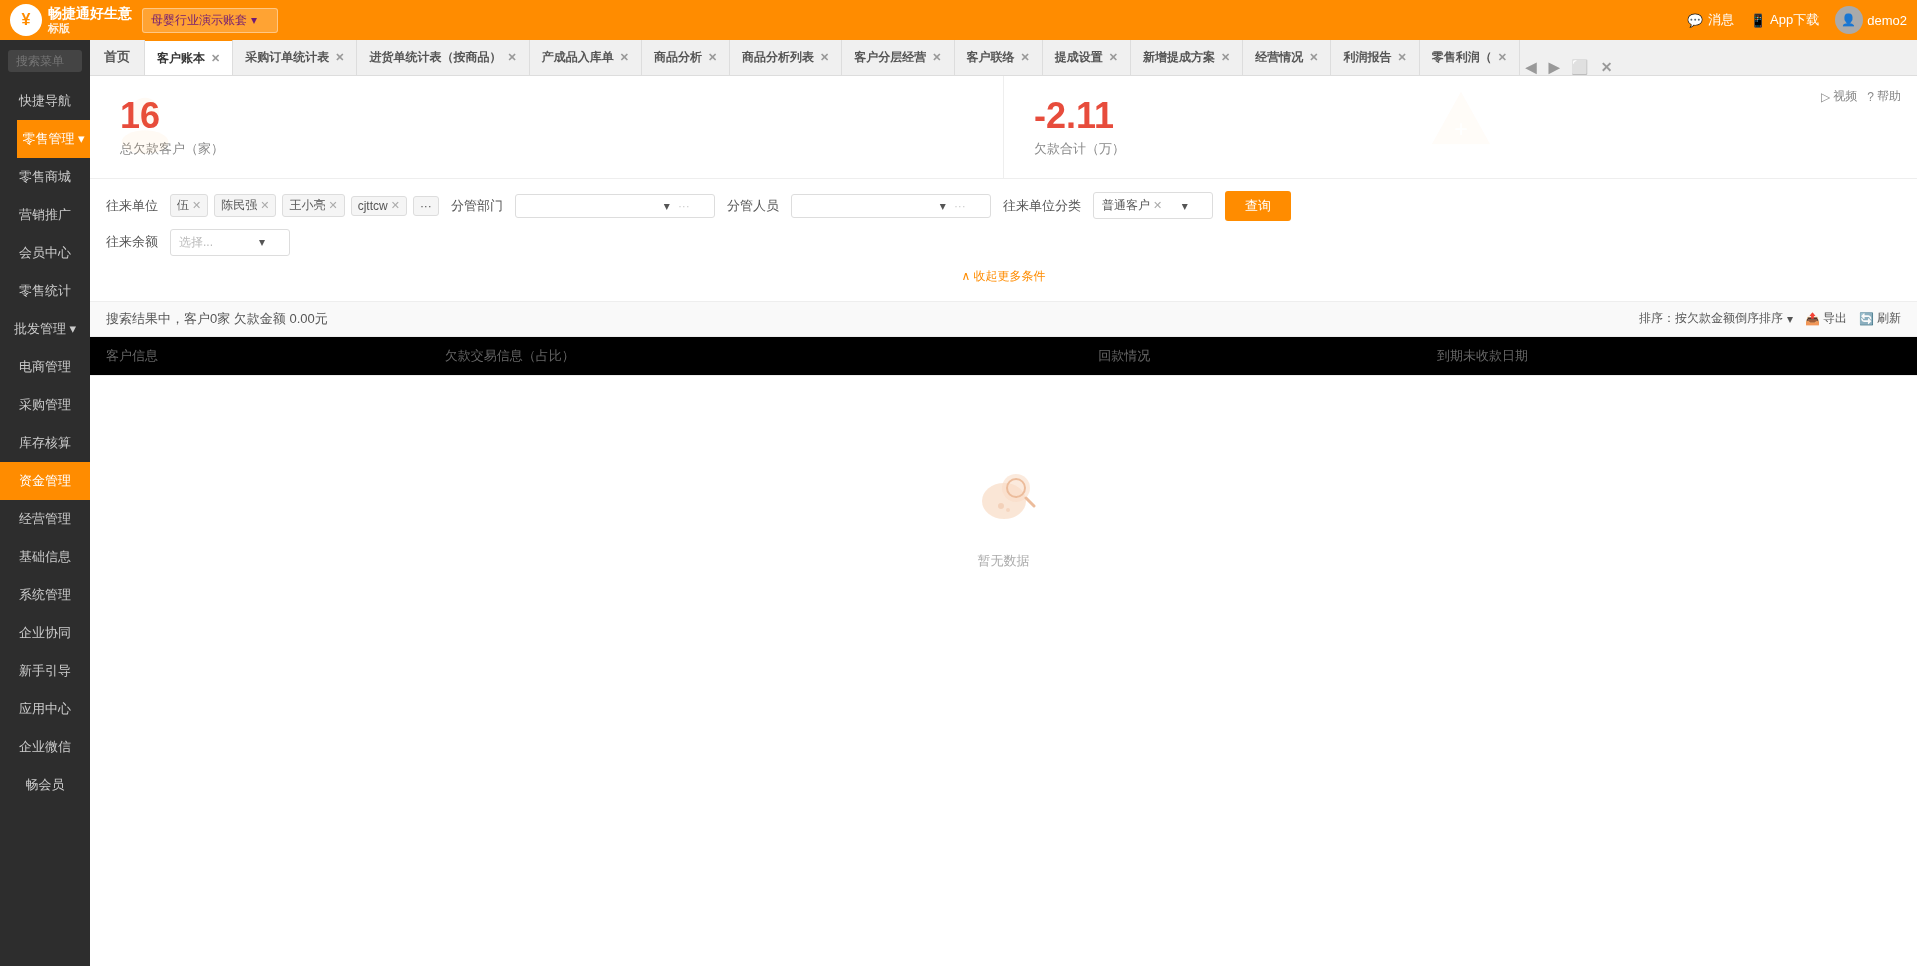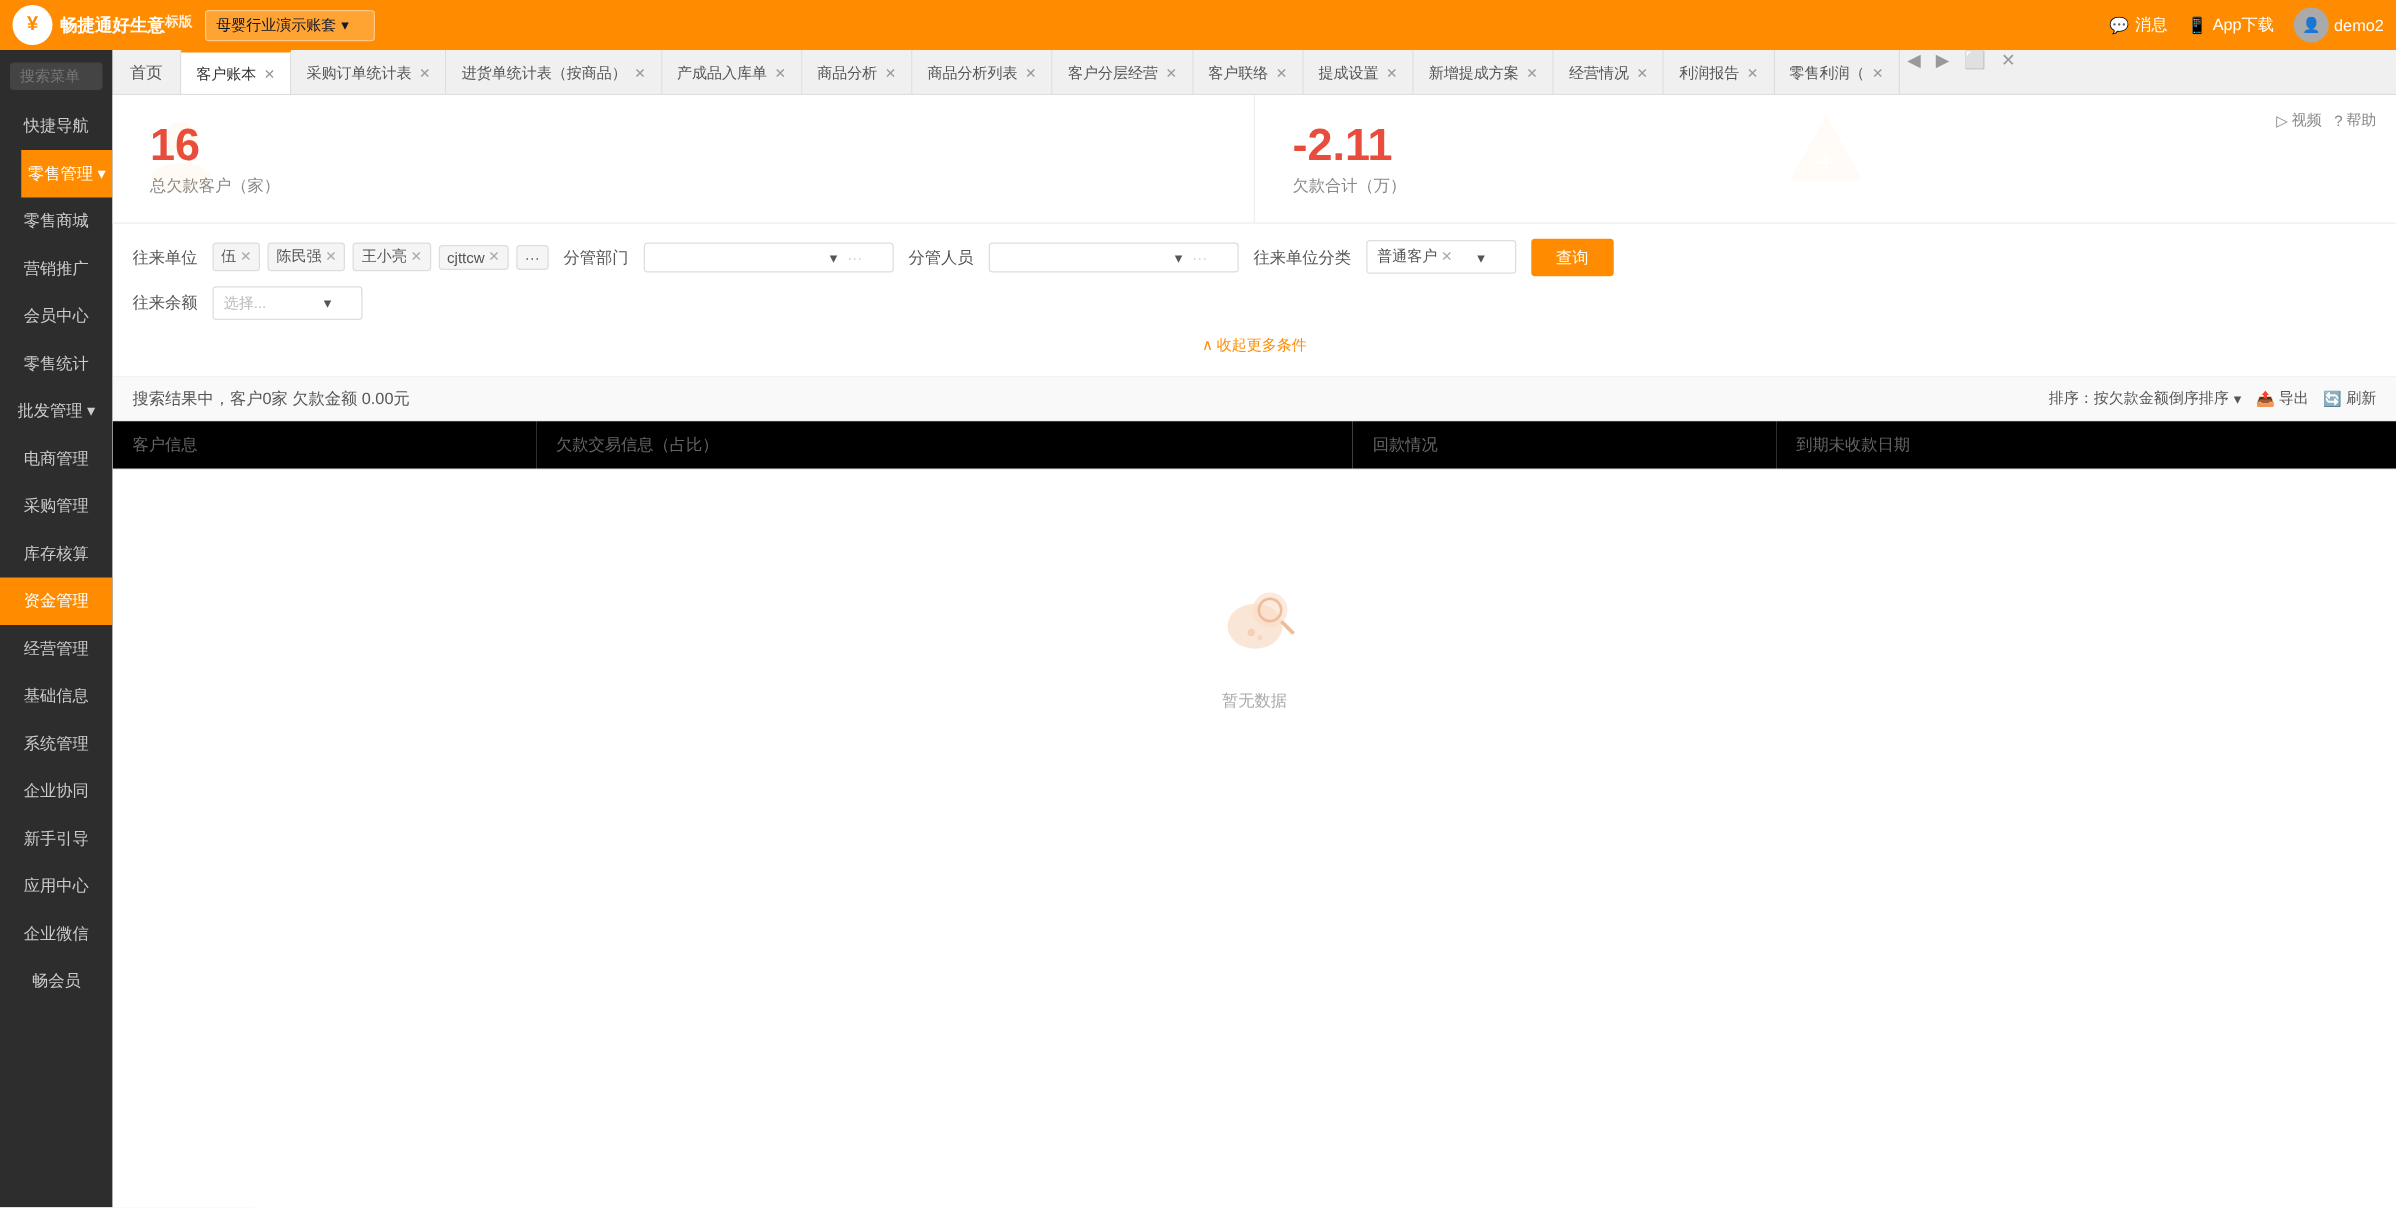--- a/index.html
+++ b/index.html
@@ -4,30 +4,30 @@
   <style>
     * { box-sizing: border-box; margin: 0; padding: 0; }
     body { font-family: "Microsoft YaHei", "PingFang SC", Arial, sans-serif; font-size: 13px; background: #f5f5f5; overflow: hidden; height: 966px; }
 
     
     .app-wrapper { display: flex; flex-direction: column; height: 100%; }
     .top-bar { height: 40px; background: #ff8c00; display: flex; align-items: center; padding: 0 10px; flex-shrink: 0; }
     .main-area { display: flex; flex: 1; overflow: hidden; }
     .sidebar { width: 90px; background: #2d2d2d; color: #ccc; flex-shrink: 0; display: flex; flex-direction: column; overflow-y: auto; }
     .content-area { flex: 1; display: flex; flex-direction: column; overflow: hidden; }
-    .tab-bar { height: 36px; background: #f0f0f0; display: flex; align-items: flex-start; border-bottom: 1px solid #ddd; overflow: hidden; flex-shrink: 0; }
+    .tab-bar { height: 36px; background: #f0f0f0; display: flex; align-items: flex-end; border-bottom: 1px solid #ddd; overflow: hidden; flex-shrink: 0; font-weight: bold; }
     .page-content { flex: 1; overflow-y: auto; background: #fff; }
 
     
     .logo-area { display: flex; align-items: center; gap: 6px; color: #fff; font-size: 14px; font-weight: bold; min-width: 80px; }
     .logo-icon { width: 32px; height: 32px; background: #fff; border-radius: 50%; display: flex; align-items: center; justify-content: center; }
     .logo-icon span { color: #ff8c00; font-size: 16px; }
-    .top-bar-title { display: flex; flex-direction: row; line-height: 1.2; }
+    .top-bar-title { display: flex; flex-direction: column; line-height: 1.2; }
     .top-bar-subtitle { font-size: 11px; opacity: 0.85; }
-    .dropdown-selector { margin-left: 10px; background: rgba(255,255,255,0.2); color: #0f172a; border: 1px solid rgba(255,255,255,0.4); border-radius: 3px; padding: 3px 20px 3px 8px; font-size: 12px; cursor: pointer; position: relative; display: flex; align-items: center; gap: 4px; }
+    .dropdown-selector { margin-left: 10px; background: rgba(255,255,255,0.2); color: #701a75; border: 1px solid rgba(255,255,255,0.4); border-radius: 3px; padding: 3px 20px 3px 8px; font-size: 12px; cursor: pointer; position: relative; display: flex; align-items: center; gap: 4px; }
     .top-bar-right { margin-left: auto; display: flex; align-items: center; gap: 16px; color: #fff; font-size: 13px; }
     .top-bar-right-item { display: flex; align-items: center; gap: 4px; cursor: pointer; }
     .avatar { width: 28px; height: 28px; background: #aaa; border-radius: 50%; overflow: hidden; display: flex; align-items: center; justify-content: center; color: #fff; font-size: 12px; }
 
     
     .sidebar-search { padding: 10px 8px; }
     .sidebar-search input { width: 100%; background: #444; border: none; color: #ccc; padding: 4px 8px; border-radius: 3px; font-size: 12px; }
     .sidebar-nav-item { padding: 10px 0; text-align: center; color: #ccc; cursor: pointer; font-size: 13px; }
     .sidebar-nav-item.active { background: #ff8c00; color: #fff; margin-left: 17px; }
 

